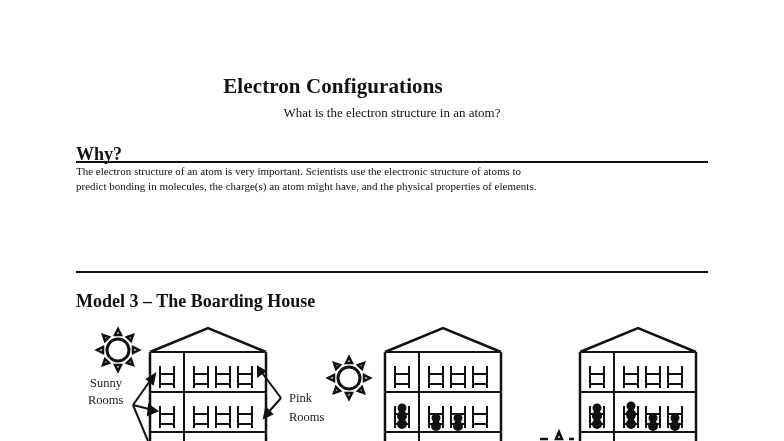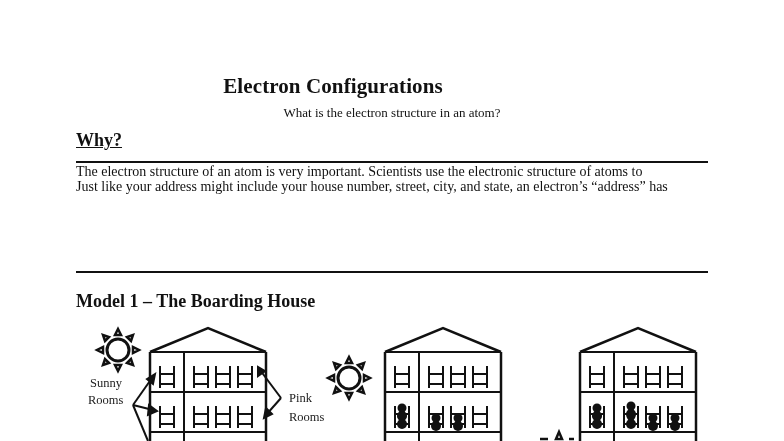--- a/index.html
+++ b/index.html
@@ -1,40 +1,40 @@
 <!DOCTYPE html>
 <html><head>
 <meta charset="utf-8">
 <style>
   html, body { margin:0; padding:0; background:#ffffff; }
   body { width:784px; height:441px; overflow:hidden; position:relative; font-family:"Liberation Serif","DejaVu Serif",serif; color:#111; }
   .title { position:absolute; left:0; width:666px; top:74px; text-align:center; font-size:21px; font-weight:bold; letter-spacing:0.1px; }
   .subtitle { position:absolute; left:0; width:784px; top:105px; text-align:center; font-size:13px; }
   .section-h { position:absolute; left:76px; font-weight:bold; font-size:18px; }
   .rule { position:absolute; left:76px; width:632px; background:#111; }
-  .para { position:absolute; left:76px; top:164px; width:640px; font-size:14px; line-height:15.3px; }
+  .para { position:absolute; left:76px; top:164px; width:640px; font-size:11px; line-height:15.3px; }
   .para p { margin:0; }
   svg.fig { position:absolute; left:0; top:0; }
 </style>
 </head>
 <body>
 
 <div class="title">Electron Configurations</div>
 <div class="subtitle">What is the electron structure in an atom?</div>
 
-<div class="section-h" style="top:130px;text-decoration:underline;">Why?</div>
+<div class="section-h" style="top:144px;text-decoration:underline;">Why?</div>
 <div class="rule" style="top:161px;height:2px;"></div>
 
 <div class="para">
   <p>The electron structure of an atom is very important. Scientists use the electronic structure of atoms to</p>
-  <p>Just like your address might include your house number, street, city, and state, an electron’s “address” has</p>
+  <p>predict bonding in molecules, the charge(s) an atom might have, and the physical properties of elements.</p>
 </div>
 <div class="rule" style="top:271px;height:2px;"></div>
 
-<div class="section-h" style="top:291px;">Model 1 – The Boarding House</div>
+<div class="section-h" style="top:291px;">Model 3 – The Boarding House</div>
 
 <svg class="fig" width="784" height="441" viewBox="0 0 784 441">
   <defs>
     <g id="sun">
       <circle cx="0" cy="0" r="11" fill="none" stroke="#111" stroke-width="3"></circle>
       <g fill="none" stroke="#111" stroke-width="2.5">
         <polygon points="-3,-15 3,-15 0,-21"></polygon>
         <polygon points="-3,15 3,15 0,21"></polygon>
         <polygon points="15,-3 15,3 21,0"></polygon>
         <polygon points="-15,-3 -15,3 -21,0"></polygon>

